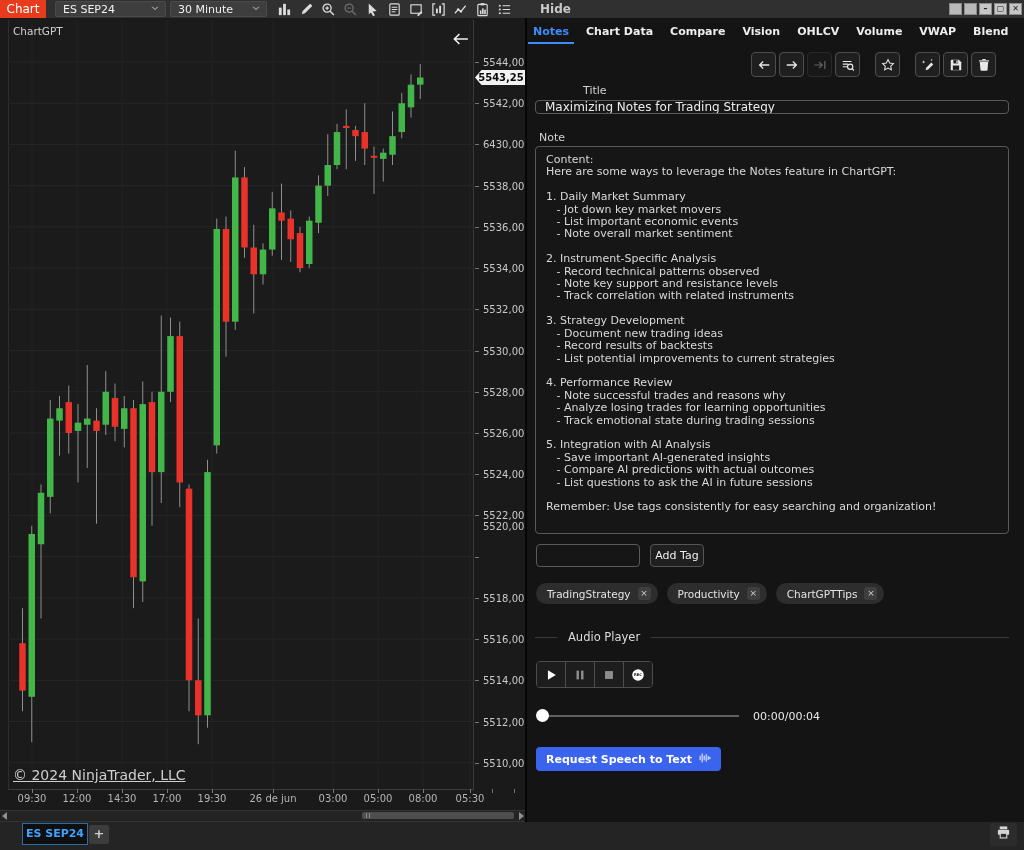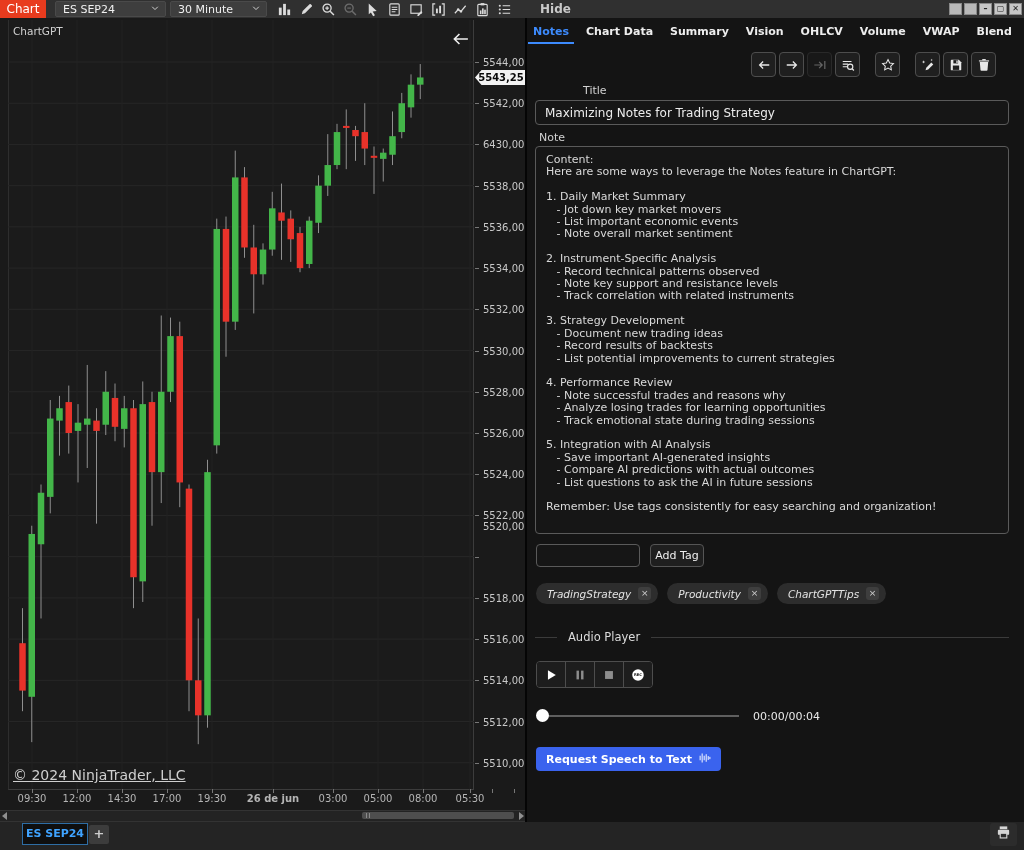--- a/index.html
+++ b/index.html
@@ -71,21 +71,21 @@
   .pbtn.gap{margin-left:12px;}
   .field-lbl{font-size:11px;color:#d2d2d2;}
   .txt-input{background:#161616;border:1px solid #5a5a5a;border-radius:4px;color:#ececec;
     font-size:12px;padding:0 9px;box-sizing:border-box;font-family:inherit;outline:none;}
   .note-box{left:535px;top:146px;width:474px;height:388px;background:#161616;border:1px solid #5a5a5a;
     border-radius:4px;box-sizing:border-box;padding:7px 10px;font-size:11px;line-height:12.4px;
     color:#d9d9d9;white-space:pre-wrap;overflow:hidden;}
   .tag-input{left:536px;top:544px;width:104px;height:23px;}
   .addtag-btn{left:650px;top:544px;width:54px;height:23px;background:#1f1f1f;border:1px solid #555;
     border-radius:4px;color:#eee;font-size:11px;display:flex;align-items:center;justify-content:center;box-sizing:border-box;}
-  .tags-row{left:536px;top:583px;display:flex;gap:9px;font-style:italic;}
+  .tags-row{left:536px;top:583px;display:flex;gap:9px;}
   .pill{height:21px;background:#2d2d2d;border-radius:11px;display:flex;align-items:center;
     padding:0 7px 0 11px;font-size:10.5px;color:#e3e3e3;}
   .pillx{width:13px;height:13px;margin-left:7px;background:#3e3e3e;border-radius:3px;color:#cfcfcf;
     font-size:9px;line-height:13px;text-align:center;}
   .legend{left:535px;top:630px;width:474px;display:flex;align-items:center;}
   .legend .line{height:1px;background:#3b3b3b;}
   .legend .cap{font-size:11.5px;color:#dcdcdc;padding:0 11px;}
   .audio-group{left:536px;top:661px;display:flex;border:1px solid #4d4d4d;border-radius:4px;overflow:hidden;width:fit-content;}
   .acell{width:28px;height:25px;background:#1d1d1d;border-right:1px solid #4d4d4d;
     display:flex;align-items:center;justify-content:center;color:#fff;}
@@ -369,21 +369,21 @@
     <div class="abs taxis-lbl" style="left: 32px;">09:30</div>
     <div class="abs taxis-tick" style="left: 77px;"></div>
     <div class="abs taxis-lbl" style="left: 77px;">12:00</div>
     <div class="abs taxis-tick" style="left: 122px;"></div>
     <div class="abs taxis-lbl" style="left: 122px;">14:30</div>
     <div class="abs taxis-tick" style="left: 167px;"></div>
     <div class="abs taxis-lbl" style="left: 167px;">17:00</div>
     <div class="abs taxis-tick" style="left: 212px;"></div>
     <div class="abs taxis-lbl" style="left: 212px;">19:30</div>
     <div class="abs taxis-tick" style="left: 273px;"></div>
-    <div class="abs taxis-lbl" style="left: 273px; font-weight: bold;">26 de jun</div>
+    <div class="abs taxis-lbl" style="left: 273px;">26 de jun</div>
     <div class="abs taxis-tick" style="left: 333px;"></div>
     <div class="abs taxis-lbl" style="left: 333px;">03:00</div>
     <div class="abs taxis-tick" style="left: 378px;"></div>
     <div class="abs taxis-lbl" style="left: 378px;">05:00</div>
     <div class="abs taxis-tick" style="left: 423px;"></div>
     <div class="abs taxis-lbl" style="left: 423px;">08:00</div>
     <div class="abs taxis-tick" style="left: 470px;"></div>
     <div class="abs taxis-lbl" style="left: 470px;">05:30</div>
     <div class="abs taxis-tick" style="left: 492px;"></div>
     <div class="abs taxis-tick" style="left: 514px;"></div>
@@ -408,21 +408,21 @@
         <rect x="2" y="5" width="12" height="5.5" rx="1" fill="currentColor"></rect>
         <rect x="4.5" y="8.8" width="7" height="5" fill="#2c2c2c" stroke="currentColor" stroke-width="1.2"></rect>
       </svg></span>
 </div>
 
 <div class="abs divider"></div>
 <div class="abs panel-bg"></div>
 <div class="abs tabs" id="panel-tabs">
     <span class="tab active">Notes</span>
     <span class="tab">Chart Data</span>
-    <span class="tab">Summary</span>
+    <span class="tab">Compare</span>
     <span class="tab">Vision</span>
     <span class="tab">OHLCV</span>
     <span class="tab">Volume</span>
     <span class="tab">VWAP</span>
     <span class="tab">Blend</span>
     <span class="tab">Chat</span>
   </div>
 <div class="abs ptoolbar" id="panel-toolbar">
     <span class="pbtn">
       <svg viewBox="0 0 16 16">
@@ -469,21 +469,21 @@
     <span class="pbtn">
       <svg viewBox="0 0 16 16">
         <path d="M3.2 4.5h9.6l-.8 9.1a1 1 0 0 1-1 .9H5a1 1 0 0 1-1-.9l-.8-9.1z" fill="currentColor"></path>
         <rect x="2.2" y="2.7" width="11.6" height="1.3" fill="currentColor"></rect>
         <rect x="6" y="1.2" width="4" height="1.5" fill="currentColor"></rect>
       </svg>
     </span>
   </div>
 
 <div class="abs field-lbl" style="left:539px;top:84px;margin-left:44px;">Title</div>
-<input class="abs txt-input" style="left: 535px; top: 100px; width: 474px; height: 25px;" readonly="" value="Maximizing Notes for Trading Strategy">
+<input class="abs txt-input" style="left: 535px; top: 100px; width: 474px; height: 14px;" readonly="" value="Maximizing Notes for Trading Strategy">
 <div class="abs field-lbl" style="left:539px;top:131px;">Note</div>
 <div class="abs note-box">Content:
 Here are some ways to leverage the Notes feature in ChartGPT:
 
 1. Daily Market Summary
    - Jot down key market movers
    - List important economic events
    - Note overall market sentiment
 
 2. Instrument-Specific Analysis

